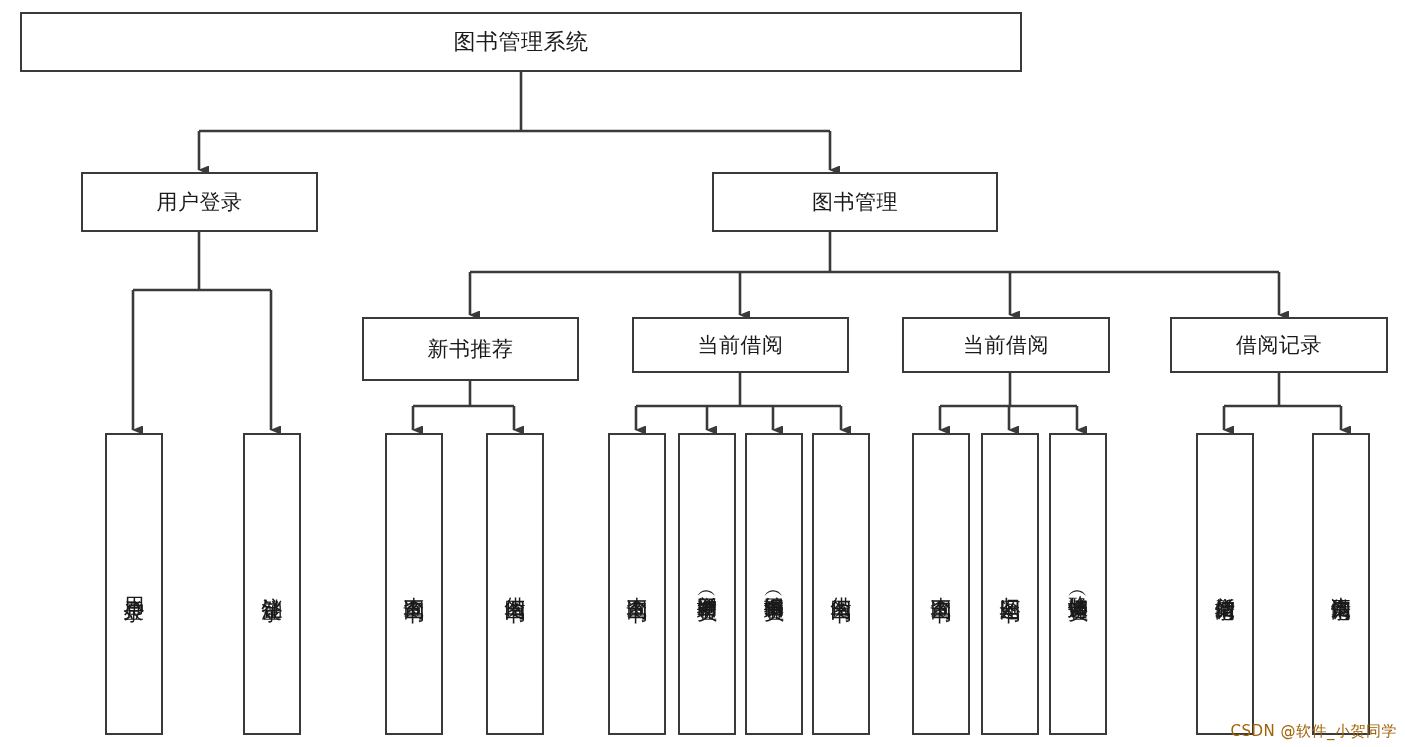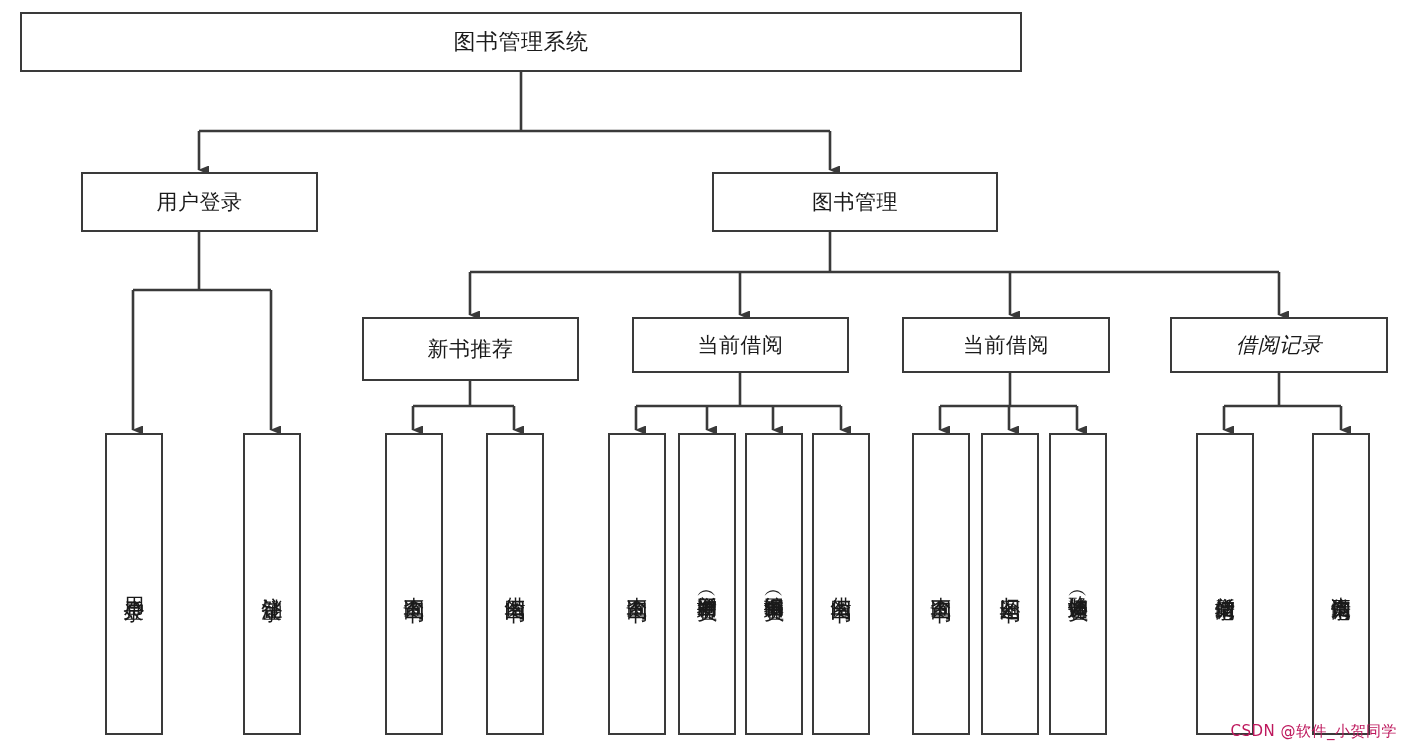--- a/index.html
+++ b/index.html
@@ -67,21 +67,21 @@
   }
   .node.vert.tall .node-label {
     font-size: 20px;
     letter-spacing: 1px;
   }
   #watermark {
     position: absolute;
     right: 8px;
     bottom: 6px;
     font-size: 15px;
-    color: #be185d;
+    color: #a16207;
     letter-spacing: 0.5px;
     user-select: none;
   }
 </style>
 </head>
 <body>
 
 <div id="diagram-root">
 
   <svg id="edge-layer" viewBox="0 0 1405 747" width="1405" height="747" xmlns="http://www.w3.org/2000/svg">
@@ -151,21 +151,21 @@
   </div>
 
   <div class="node horiz" style="left:632px; top:317px; width:217px; height:56px;">
     <span class="node-label">当前借阅</span>
   </div>
 
   <div class="node horiz" style="left:902px; top:317px; width:208px; height:56px;">
     <span class="node-label">当前借阅</span>
   </div>
 
-  <div class="node horiz" style="left:1170px; top:317px; width:218px; height:56px;font-style:italic;">
+  <div class="node horiz" style="left:1170px; top:317px; width:218px; height:56px;">
     <span class="node-label">借阅记录</span>
   </div>
 
   <div class="node vert" style="left:105px; top:433px; width:58px; height:302px;">
     <span class="node-label">用户登录</span>
   </div>
 
   <div class="node vert" style="left:243px; top:433px; width:58px; height:302px;">
     <span class="node-label">注销登录</span>
   </div>

